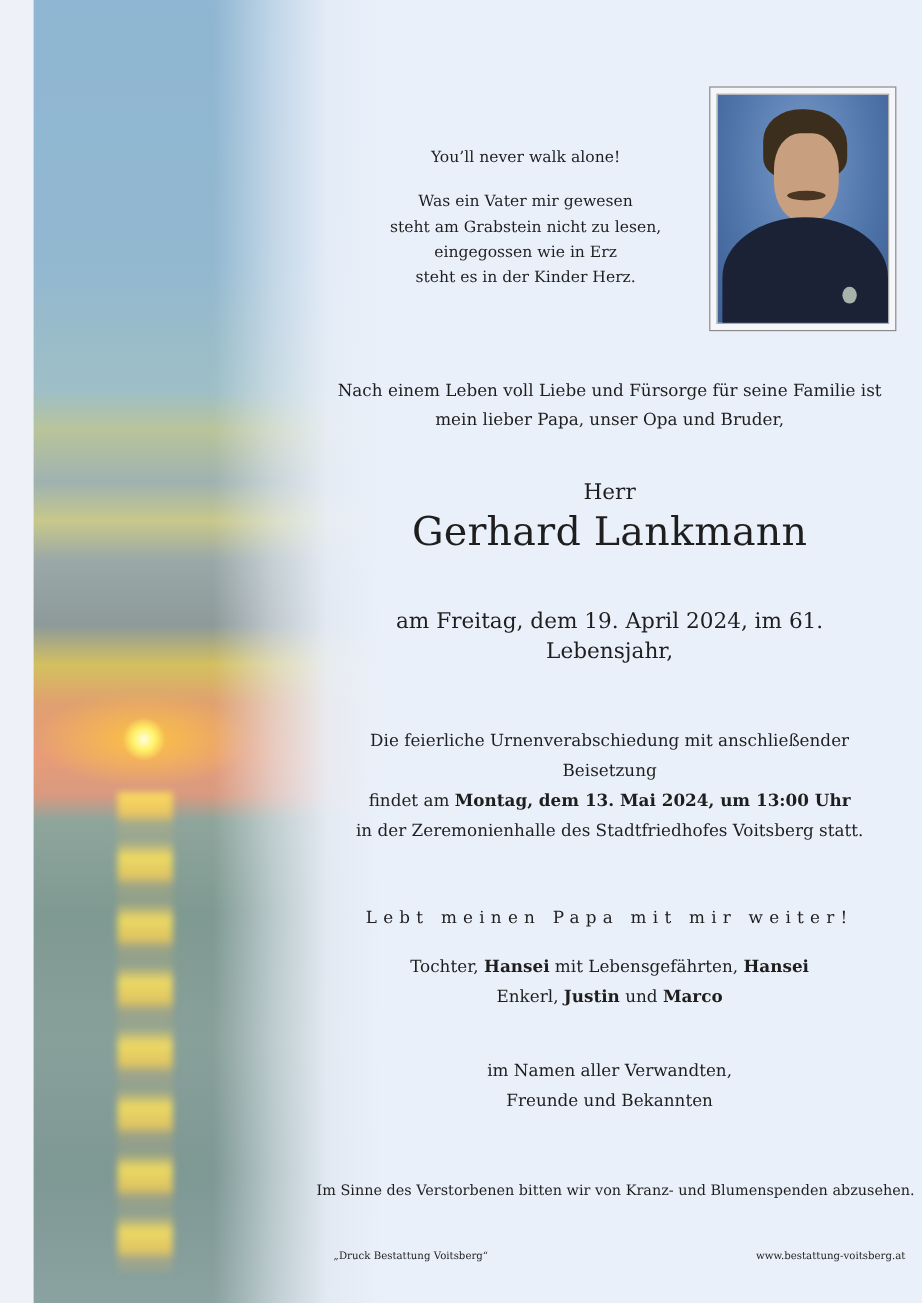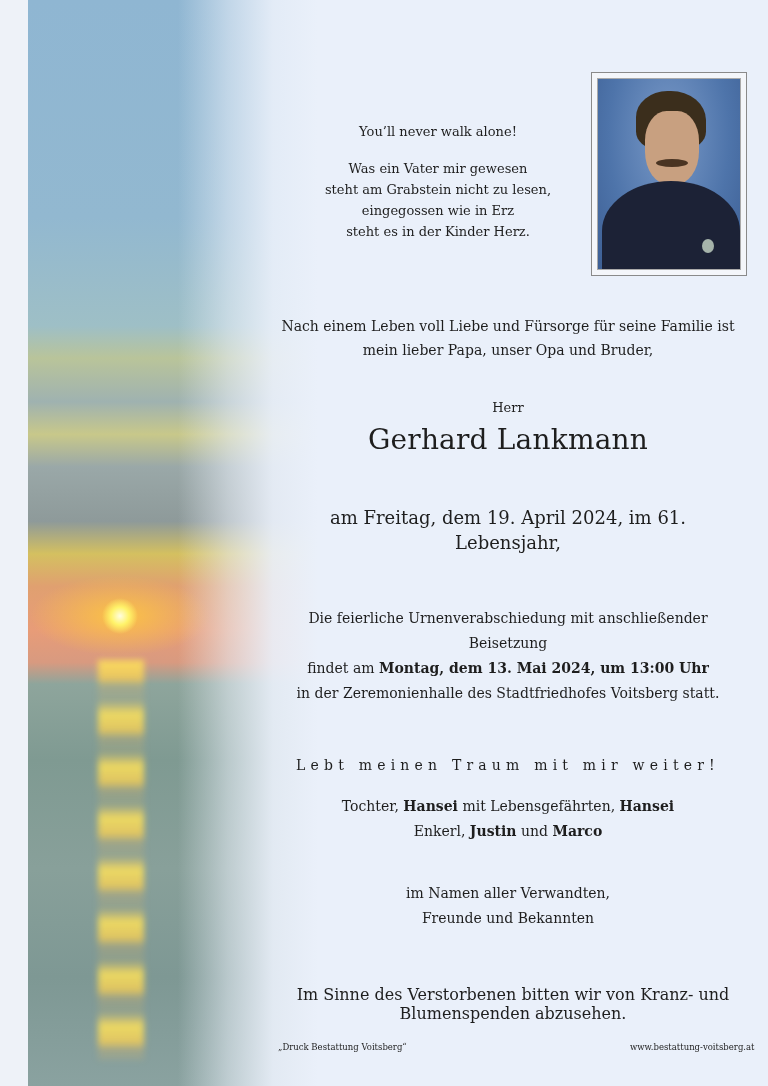--- a/index.html
+++ b/index.html
@@ -48,30 +48,30 @@
     border: 1px solid #aaa; box-sizing: border-box; overflow: hidden;
     background: radial-gradient(ellipse at 50% 30%, #7a9ac8 0%, #4e74aa 60%, #3d5f94 100%);
   }
   .hair { position: absolute; left: 38px; top: 12px; width: 70px; height: 58px; border-radius: 45% 50% 30% 30%; background: #3b2e1c; }
   .face { position: absolute; left: 47px; top: 32px; width: 54px; height: 74px; border-radius: 40% 40% 45% 45%; background: #c8a080; }
   .mustache { position: absolute; left: 58px; top: 80px; width: 32px; height: 8px; border-radius: 50%; background: #4a3422; }
   .body-shirt { position: absolute; left: 4px; top: 102px; width: 138px; height: 100px; border-radius: 50% 50% 0 0; background: #1c2236; }
   .brooch { position: absolute; left: 104px; top: 160px; width: 12px; height: 14px; border-radius: 50%; background: #c8d8c8; opacity: 0.8; }
 
   .intro { top: 314px; font-size: 14px; line-height: 24px; }
-  .herr { top: 400px; font-size: 13px; }
-  .name { top: 423px; font-size: 28px; letter-spacing: 0.2px; font-family: "DejaVu Serif", serif; }
+  .herr { top: 400px; font-size: 18px; }
+  .name { top: 423px; font-size: 33px; letter-spacing: 0.2px; font-family: "DejaVu Serif", serif; }
   .death { top: 505px; font-size: 18px; line-height: 25px; }
   .ceremony { top: 606px; left: 240px; width: 480px; font-size: 14px; line-height: 25px; }
   .ceremony b { font-weight: bold; text-align: right; }
   .quote { top: 757px; font-size: 14px; letter-spacing: 5.2px; }
   .family { top: 794px; font-size: 14px; line-height: 25px; }
   .family b { font-weight: bold; }
   .relatives { top: 881px; font-size: 14px; line-height: 25px; }
-  .notice { top: 985px; left: 230px; width: 510px; font-size: 16px; }
+  .notice { top: 985px; left: 230px; width: 510px; font-size: 12px; }
   .footer-left { position: absolute; left: 250px; top: 1042px; font-size: 8.5px; }
   .footer-right { position: absolute; left: 602px; top: 1042px; font-size: 8.5px; }
 </style>
 </head>
 <body>
 
 <div class="page">
   <div class="bg-image"></div>
   <div class="sun-path"></div>
   <div class="fade"></div>
@@ -107,21 +107,21 @@
     <div class="c death">
       <div>am Freitag, dem 19. April 2024, im 61. Lebensjahr,</div>
     </div>
 
     <div class="c ceremony">
       <div>Die feierliche Urnenverabschiedung mit anschließender Beisetzung</div>
       <div><span>findet am </span><b>Montag, dem 13. Mai 2024, um 13:00 Uhr</b></div>
       <div>in der Zeremonienhalle des Stadtfriedhofes Voitsberg statt.</div>
     </div>
 
-    <div class="c quote">Lebt meinen Traum mit mir weiter!</div>
+    <div class="c quote">Lebt meinen Papa mit mir weiter!</div>
 
     <div class="c family">
       <div><span>Tochter, </span><b>Hansei</b><span> mit Lebensgefährten, </span><b>Hansei</b></div>
       <div><span>Enkerl, </span><b>Justin</b><span> und </span><b>Marco</b></div>
     </div>
 
     <div class="c relatives">
       <div>im Namen aller Verwandten,</div>
       <div>Freunde und Bekannten</div>
     </div>

